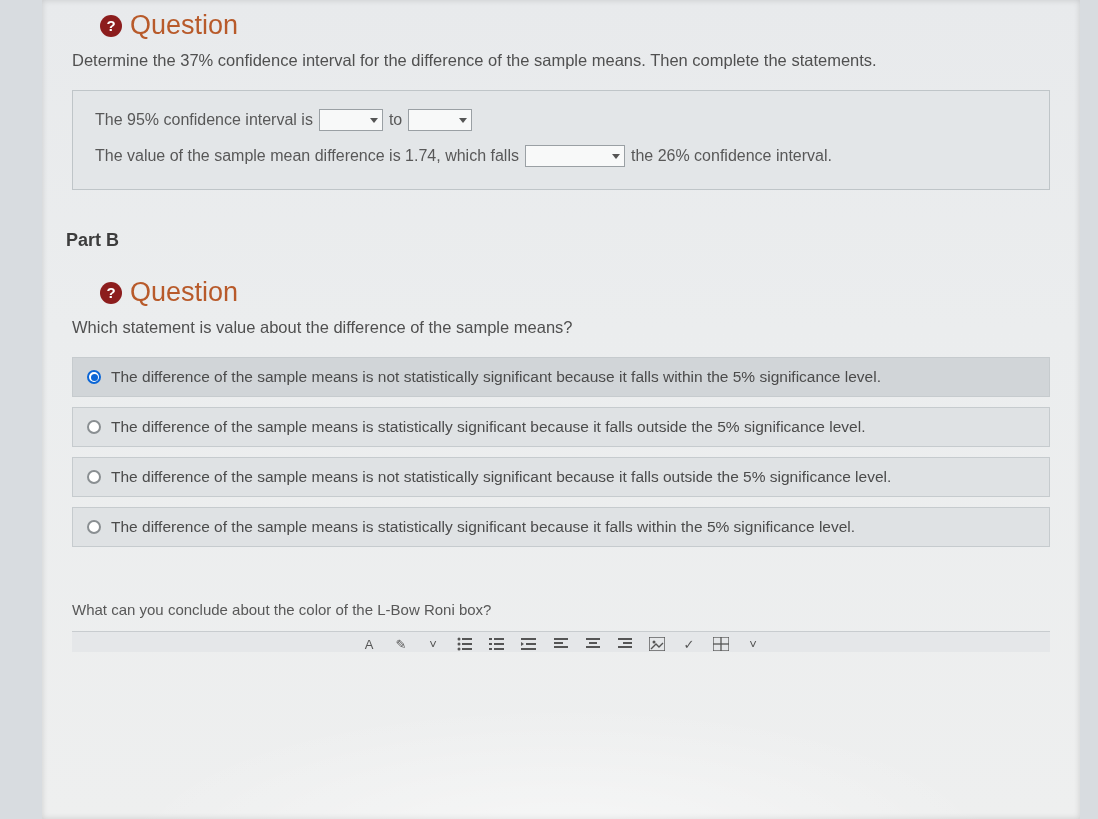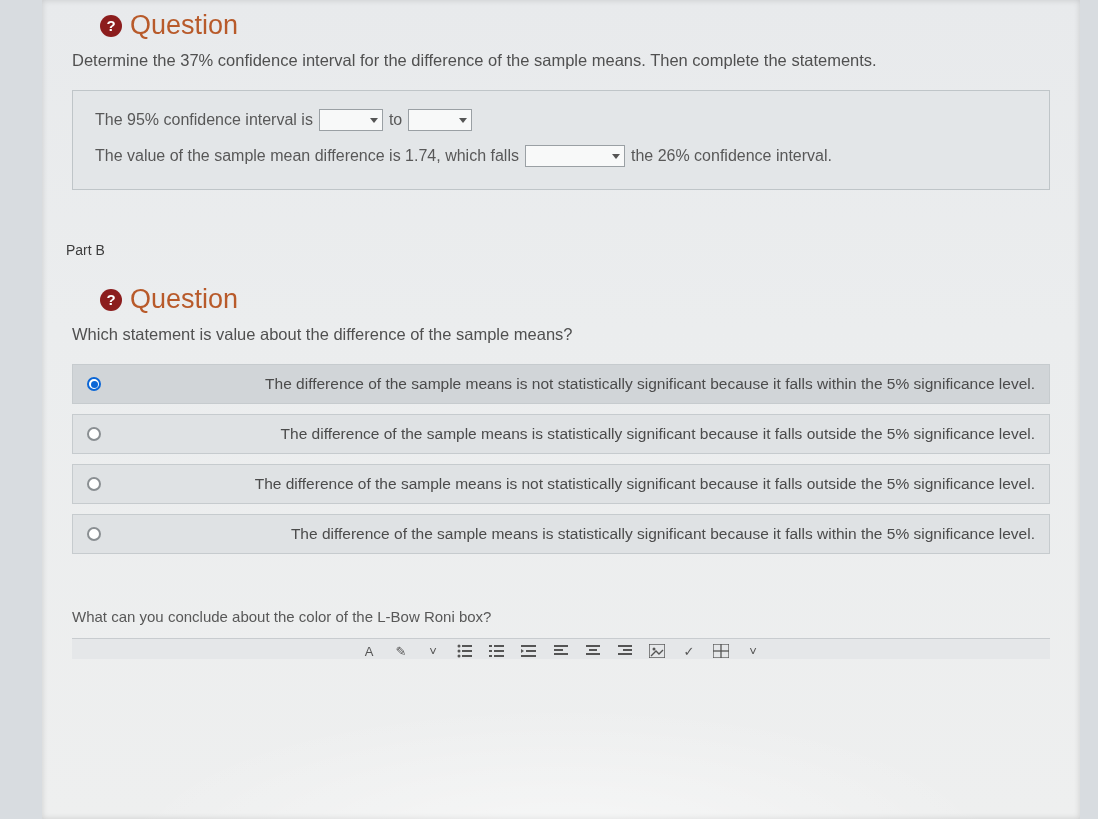--- a/index.html
+++ b/index.html
@@ -39,21 +39,21 @@
   }
   .q-prompt {
     font-size: 16.5px;
     color: #505050;
     margin: 0 0 20px 0;
   }
   .fill-box {
     border: 1px solid #bfc5c8;
     background: #e3e6e8;
     padding: 18px 7px 22px 22px;
-    margin-bottom: 52px;
+    margin-bottom: 40px;
   }
   .fill-line {
     font-size: 16px;
     color: #585858;
     margin-bottom: 14px;
     display: flex;
     align-items: center;
     flex-wrap: wrap;
     gap: 6px;
   }
@@ -71,38 +71,37 @@
   }
   .dd.small { width: 64px; }
   .dd.med   { width: 100px; }
   .dd .caret {
     width: 0; height: 0; margin-left: 6px;
     border-left: 4px solid transparent;
     border-right: 4px solid transparent;
     border-top: 5px solid #555;
   }
   .part-head {
-    font-size: 14px;
-    font-weight: 400;
+    font-size: 18px;
+    font-weight: 700;
     color: #3d3d3d;
     margin: 0 0 26px -6px;
   }
   .options { margin-top: 14px; }
   .opt {
     background: #dfe2e4;
     border: 1px solid #c6cbce;
     padding: 10px 14px;
     margin-bottom: 10px;
     font-size: 15.5px;
     color: #4b4b4b;
     display: flex;
     align-items: center;
     gap: 10px;
     cursor: pointer;
-    justify-content: space-between;
   }
   .opt.selected { background: #d1d5d8; }
   .radio {
     width: 14px; height: 14px; border-radius: 50%;
     border: 2px solid #8a8f92; flex: 0 0 14px;
     display: inline-flex; align-items: center; justify-content: center;
     background: #fff;
   }
   .opt.selected .radio { border-color: #0b66d6; }
   .opt.selected .radio::after {

